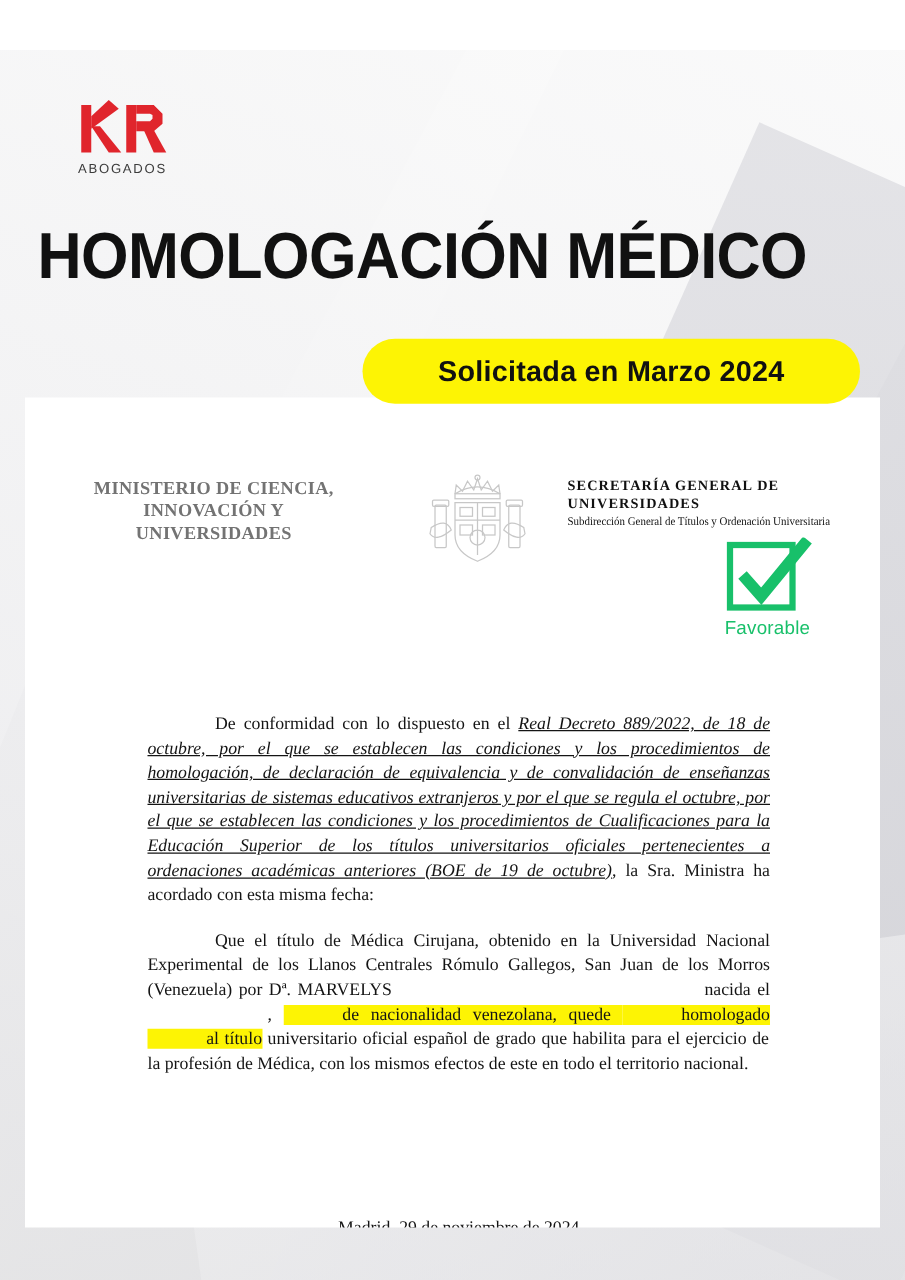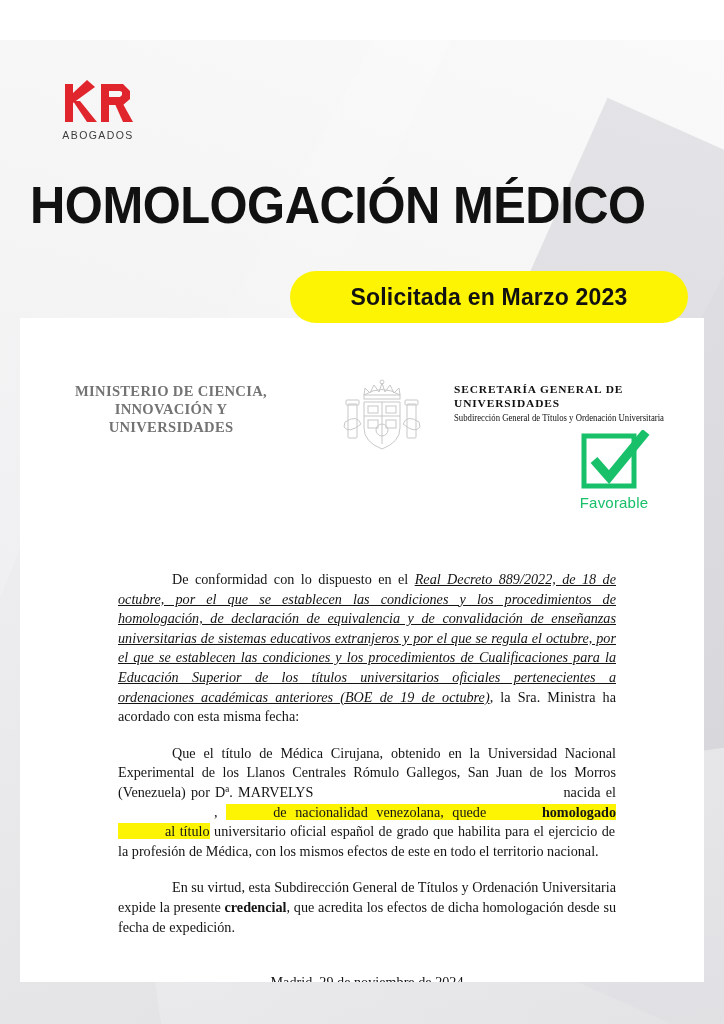--- a/index.html
+++ b/index.html
@@ -225,21 +225,21 @@
     color: #141414;
     text-align: justify;
     text-justify: inter-word;
   }
   .doc-para {
     margin: 0 0 17px 0;
     text-indent: 54px;
     text-align: justify;
   }
   .ital { font-style: italic; text-decoration: underline; }
-  .bold { font-weight: 700; }
+  .bold { font-weight: 400; }
   .hl {
     background: #fdf404;
     box-decoration-break: clone;
     padding-left: 47px;
     -webkit-box-decoration-break: clone;
   }
   .redacted-gap {
     display: inline-block;
     width: 250px;
   }
@@ -286,21 +286,21 @@
 
         <polygon points="56,26 64,26 74,44 64,44"></polygon>
       </g>
     </svg>
     <div id="logo-word">ABOGADOS</div>
   </div>
 
   <div id="headline">HOMOLOGACIÓN MÉDICO</div>
 
   <div id="status-pill">
-    <span id="status-pill-label">Solicitada en Marzo 2023</span>
+    <span id="status-pill-label">Solicitada en Marzo 2024</span>
   </div>
 
   <div id="document-sheet">
 
     <div id="doc-header">
 
       <div id="ministry-heading">MINISTERIO DE CIENCIA, INNOVACIÓN Y UNIVERSIDADES</div>
 
       <svg id="coat-of-arms" viewBox="0 0 92 74">
         <g fill="none" stroke="#9a9a9a" stroke-width="1">
@@ -343,21 +343,20 @@
         <div id="secretariat-sub">Subdirección General de Títulos y Ordenación Universitaria</div>
       </div>
     </div>
 
     <div id="doc-body">
 
       <p class="doc-para"><span>De conformidad con lo dispuesto en el </span><span class="ital">Real Decreto 889/2022, de 18 de octubre, por el que se establecen las condiciones y los procedimientos de homologación, de declaración de equivalencia y de convalidación de enseñanzas universitarias de sistemas educativos extranjeros y por el que se regula el octubre, por el que se establecen las condiciones y los procedimientos de Cualificaciones para la Educación Superior de los títulos universitarios oficiales pertenecientes a ordenaciones académicas anteriores (BOE de 19 de octubre)</span><span>, la Sra. Ministra ha acordado con esta misma fecha:</span></p>
 
       <p class="doc-para"><span>Que el título de Médica Cirujana, obtenido en la Universidad Nacional Experimental de los Llanos Centrales Rómulo Gallegos, San Juan de los Morros (Venezuela) por Dª. MARVELYS</span><span class="redacted-gap"></span><span>nacida el</span><span class="redacted-gap-sm"></span><span>, </span><span class="hl">de nacionalidad venezolana, quede </span><span class="hl bold">homologado</span><span class="hl"> al título</span><span> universitario oficial español de grado que habilita para el ejercicio de la profesión de Médica, con los mismos efectos de este en todo el territorio nacional.</span></p>
 
-      <p class="doc-para"><span>En su virtud, esta Subdirección General de Títulos y Ordenación Universitaria expide la presente </span><span class="bold">credencial</span><span>, que acredita los efectos de dicha homologación desde su fecha de expedición.</span></p>
 
     </div>
 
     <div id="doc-date-line">Madrid, 29 de noviembre de 2024</div>
 
   </div>
 
 </div>
 
 </body></html>

